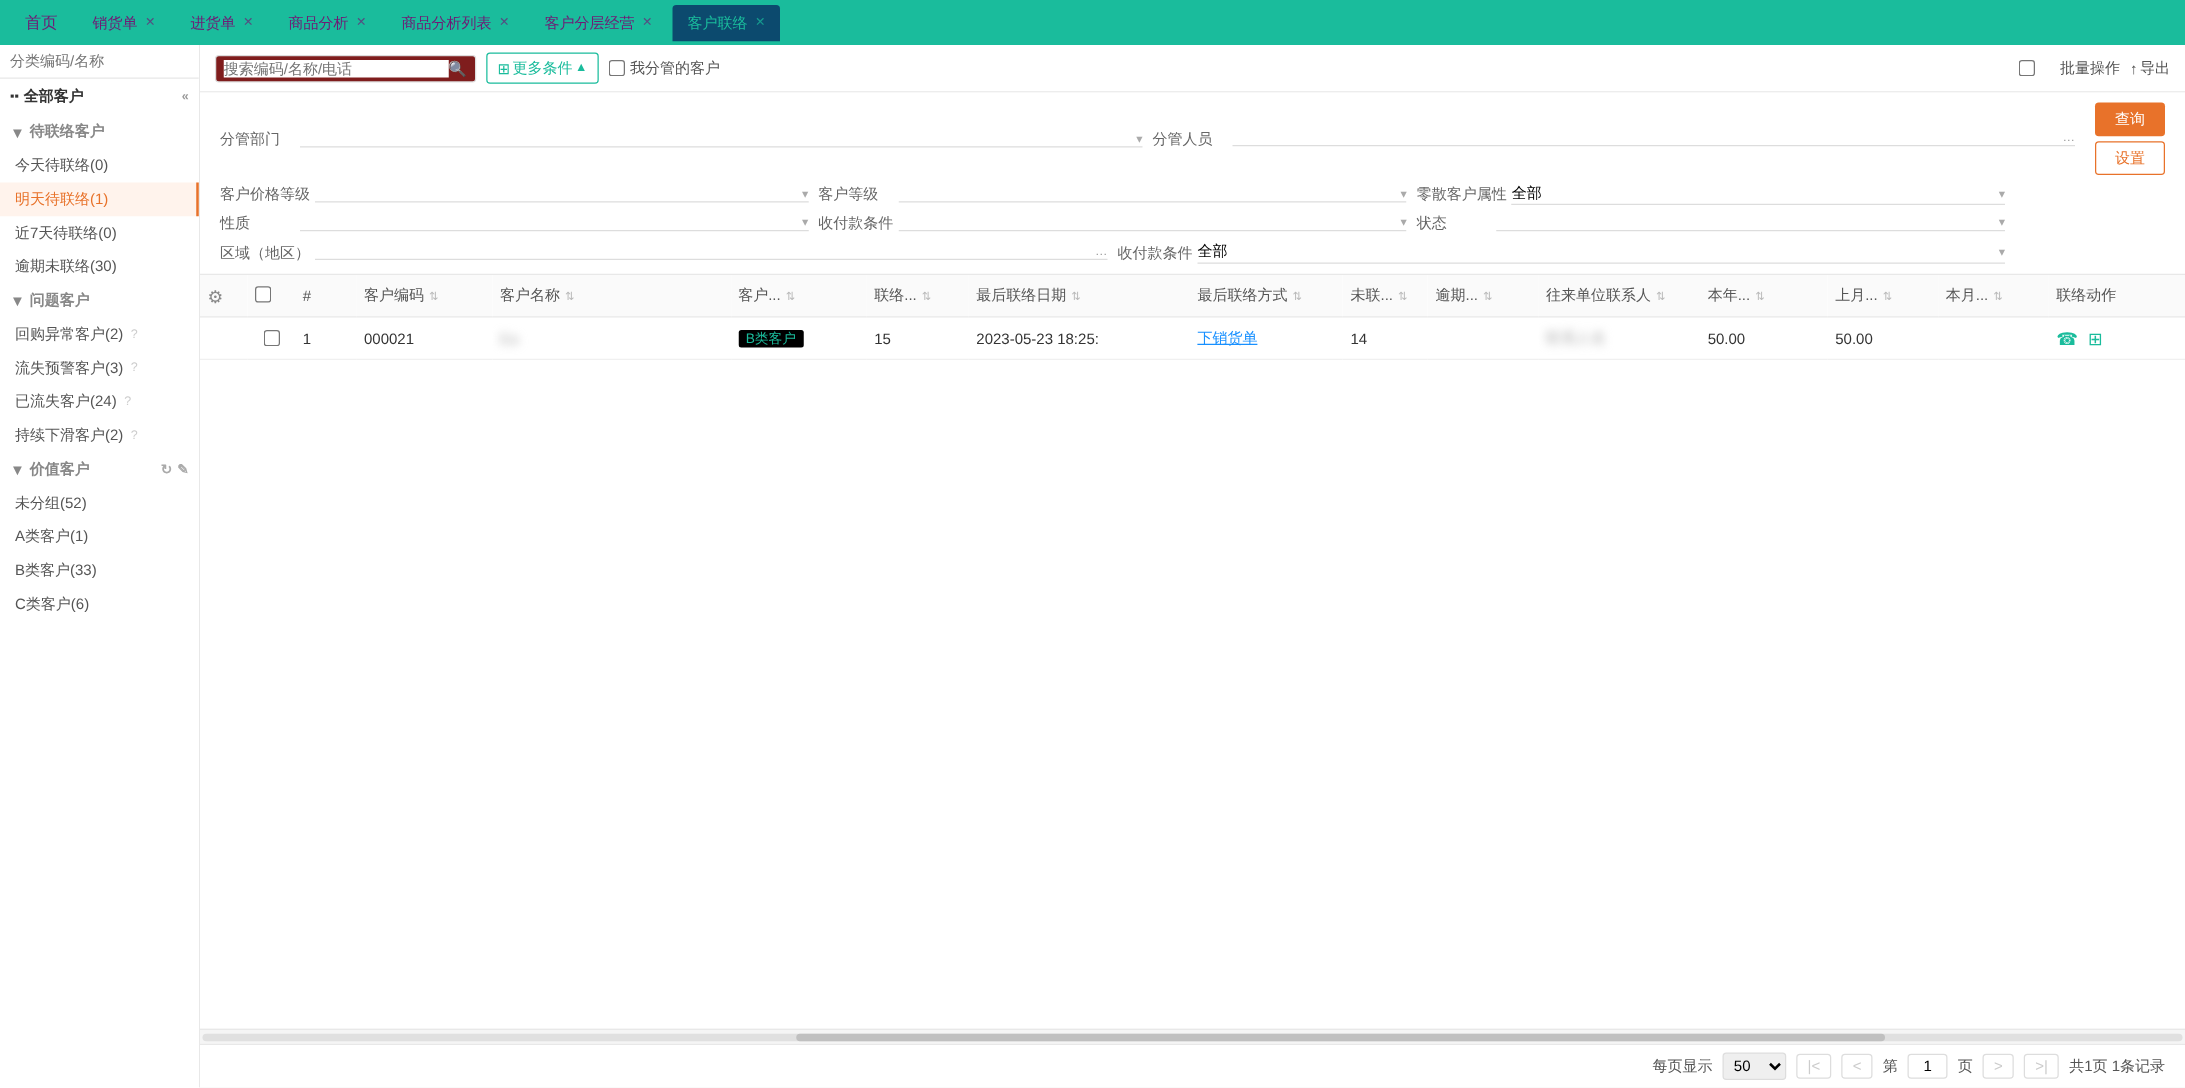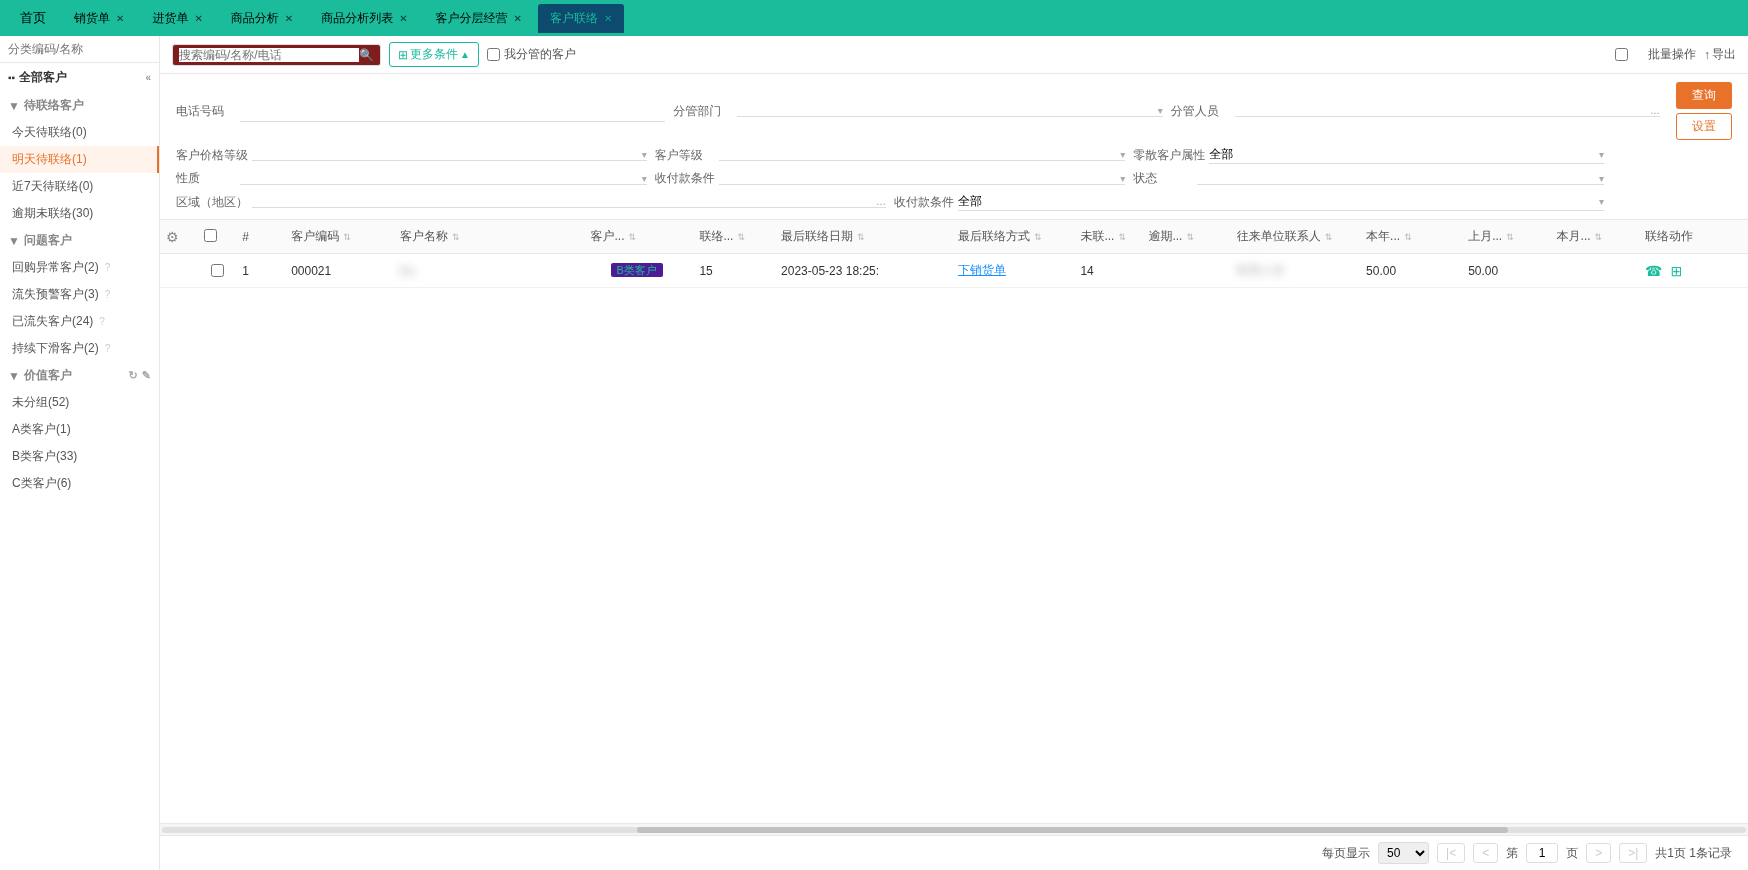--- a/index.html
+++ b/index.html
@@ -1,20 +1,20 @@
 <!DOCTYPE html>
 <html><head>
   <meta charset="utf-8">
   <style>
     * { box-sizing: border-box; margin: 0; padding: 0; font-family: 'Microsoft YaHei', SimSun, Arial, sans-serif; font-size: 12px; }
     body { background: #f5f5f5; min-width: 1748px; }
 
     
     .top-nav { background: #1abc9c; height: 36px; display: flex; align-items: center; padding: 0 8px; gap: 4px; }
-    .nav-item { color: #000000; padding: 6px 12px; cursor: pointer; font-size: 13px; white-space: nowrap; border-radius: 3px; display: flex; align-items: center; gap: 4px; }
+    .nav-item { color: #701a75; padding: 6px 12px; cursor: pointer; font-size: 13px; white-space: nowrap; border-radius: 3px; display: flex; align-items: center; gap: 4px; }
     .nav-item.active { background: #0c4a6e; color: #1abc9c; border-radius: 3px 3px 0 0; }
     .nav-close { font-size: 10px; margin-left: 2px; opacity: 0.7; }
 
     
     .main-layout { display: flex; height: calc(100vh - 36px); }
 
     
     .sidebar { width: 160px; background: #fff; border-right: 1px solid #e8e8e8; overflow-y: auto; flex-shrink: 0; }
     .sidebar-search { padding: 6px 8px; display: flex; align-items: center; border-bottom: 1px solid #e8e8e8; }
     .sidebar-search input { border: none; outline: none; flex: 1; font-size: 12px; color: #999; }
@@ -71,21 +71,21 @@
     .scrollbar-track { flex: 1; height: 6px; background: #e0e0e0; border-radius: 3px; position: relative; }
     .scrollbar-thumb { position: absolute; left: 30%; width: 55%; height: 6px; background: #c0c0c0; border-radius: 3px; }
 
     
     .sort-icon { display: inline-block; margin-left: 2px; opacity: 0.4; font-size: 9px; }
     .col-header-wrap { display: flex; align-items: center; gap: 2px; }
     .settings-gear { color: #888; font-size: 14px; cursor: pointer; }
     .checkbox-cell { display: flex; align-items: center; justify-content: center; }
     input[type=checkbox] { width: 13px; height: 13px; cursor: pointer; accent-color: #1abc9c; }
 
-    .tag-b { background: #4c1d95; color: #1abc9c; padding: 1px 6px; border-radius: 2px; font-size: 11px; margin-left: 20px; }
+    .tag-b { background: #000000; color: #1abc9c; padding: 1px 6px; border-radius: 2px; font-size: 11px; }
 
     
     .blurred { filter: blur(4px); user-select: none; color: #aaa; }
   </style>
 </head>
 <body>
 
 <nav class="top-nav">
   <div class="nav-item">首页</div>
   <div class="nav-item">
@@ -193,24 +193,20 @@
         <div class="export-btn">
           <span>↑</span>
           <span>导出</span>
         </div>
       </div>
     </div>
 
     <div class="filter-panel">
 
       <div class="filter-row">
-        <div class="filter-item">
-          <span class="filter-label">电话号码</span>
-          <input type="text" class="filter-input" style="flex: 1 1 0%;">
-        </div>
         <div class="filter-item">
           <span class="filter-label">分管部门</span>
           <div class="filter-select-wrap">
             <span style="flex:1;"></span>
             <span class="chevron-down">▾</span>
           </div>
         </div>
         <div class="filter-item">
           <span class="filter-label">分管人员</span>
           <div class="filter-select-wrap">

